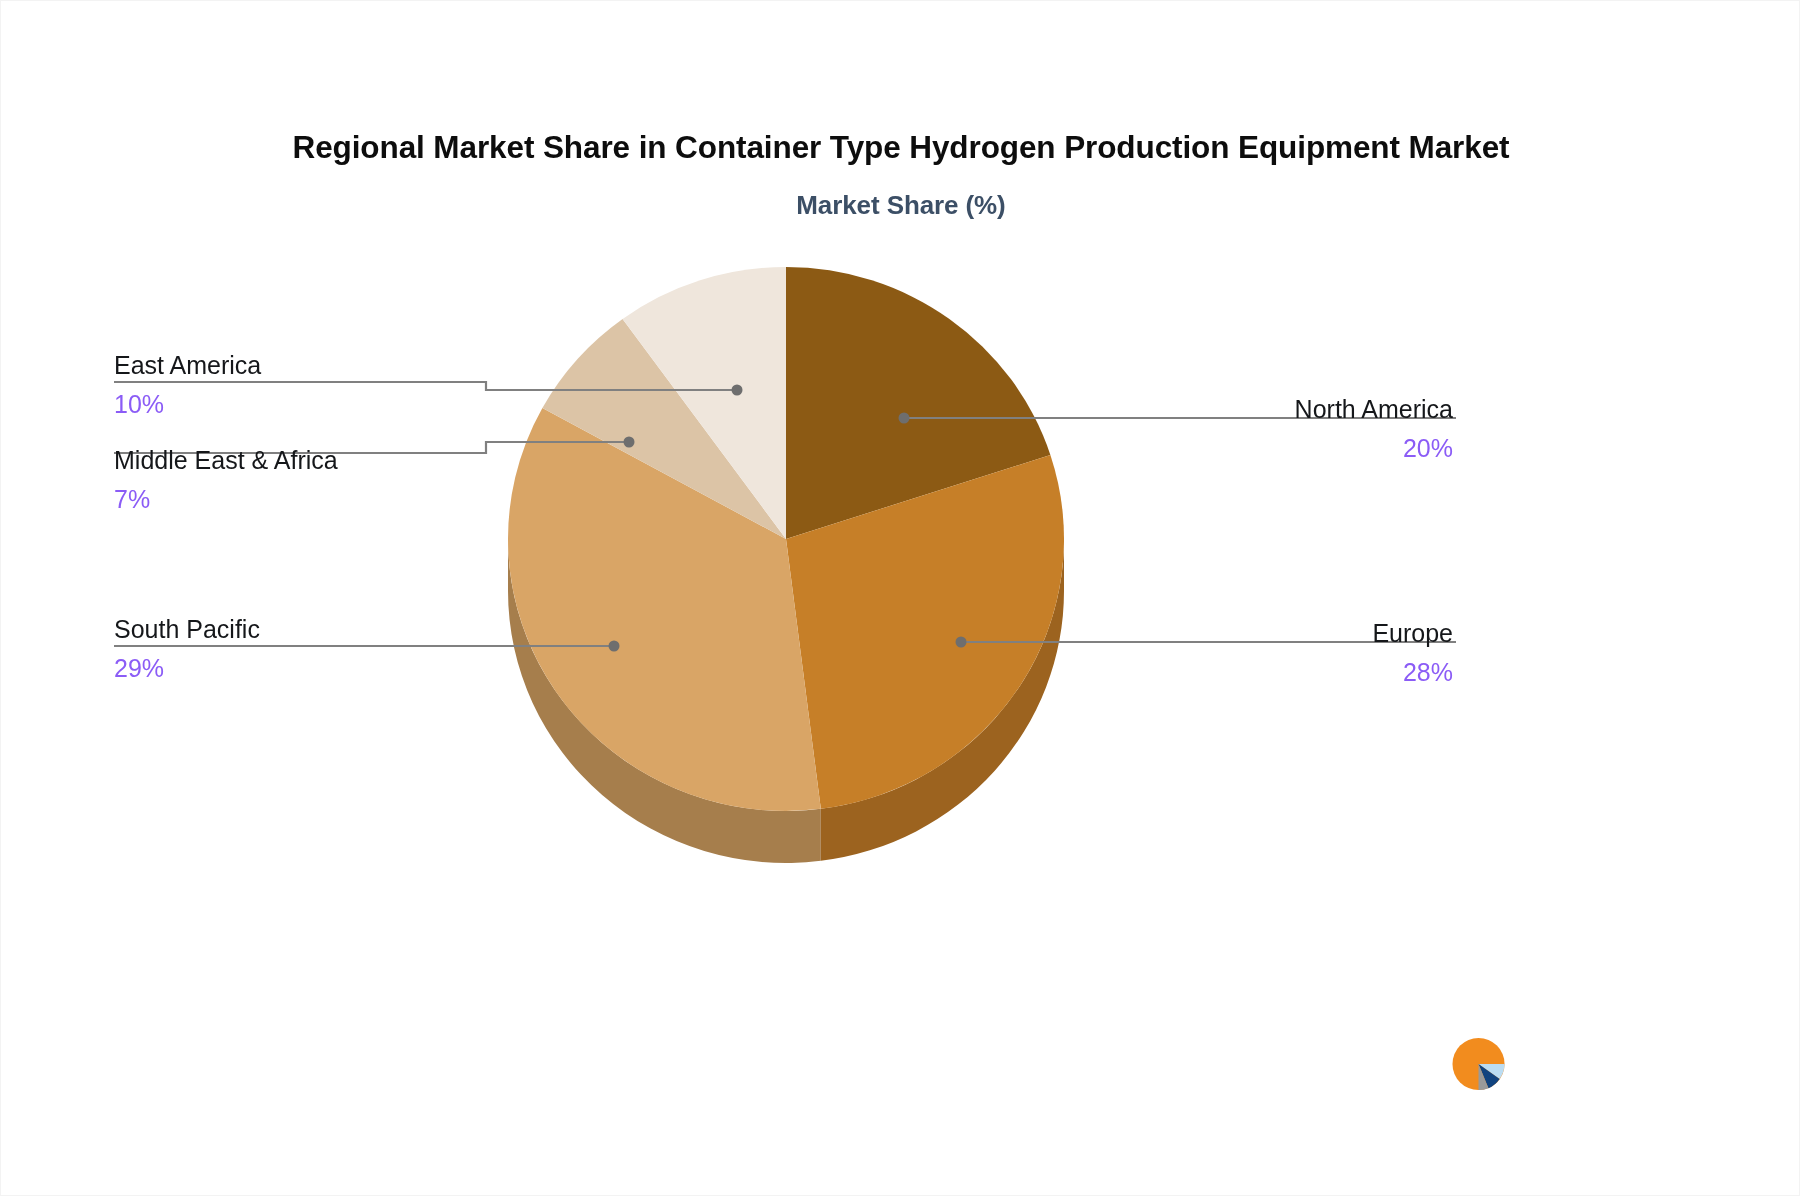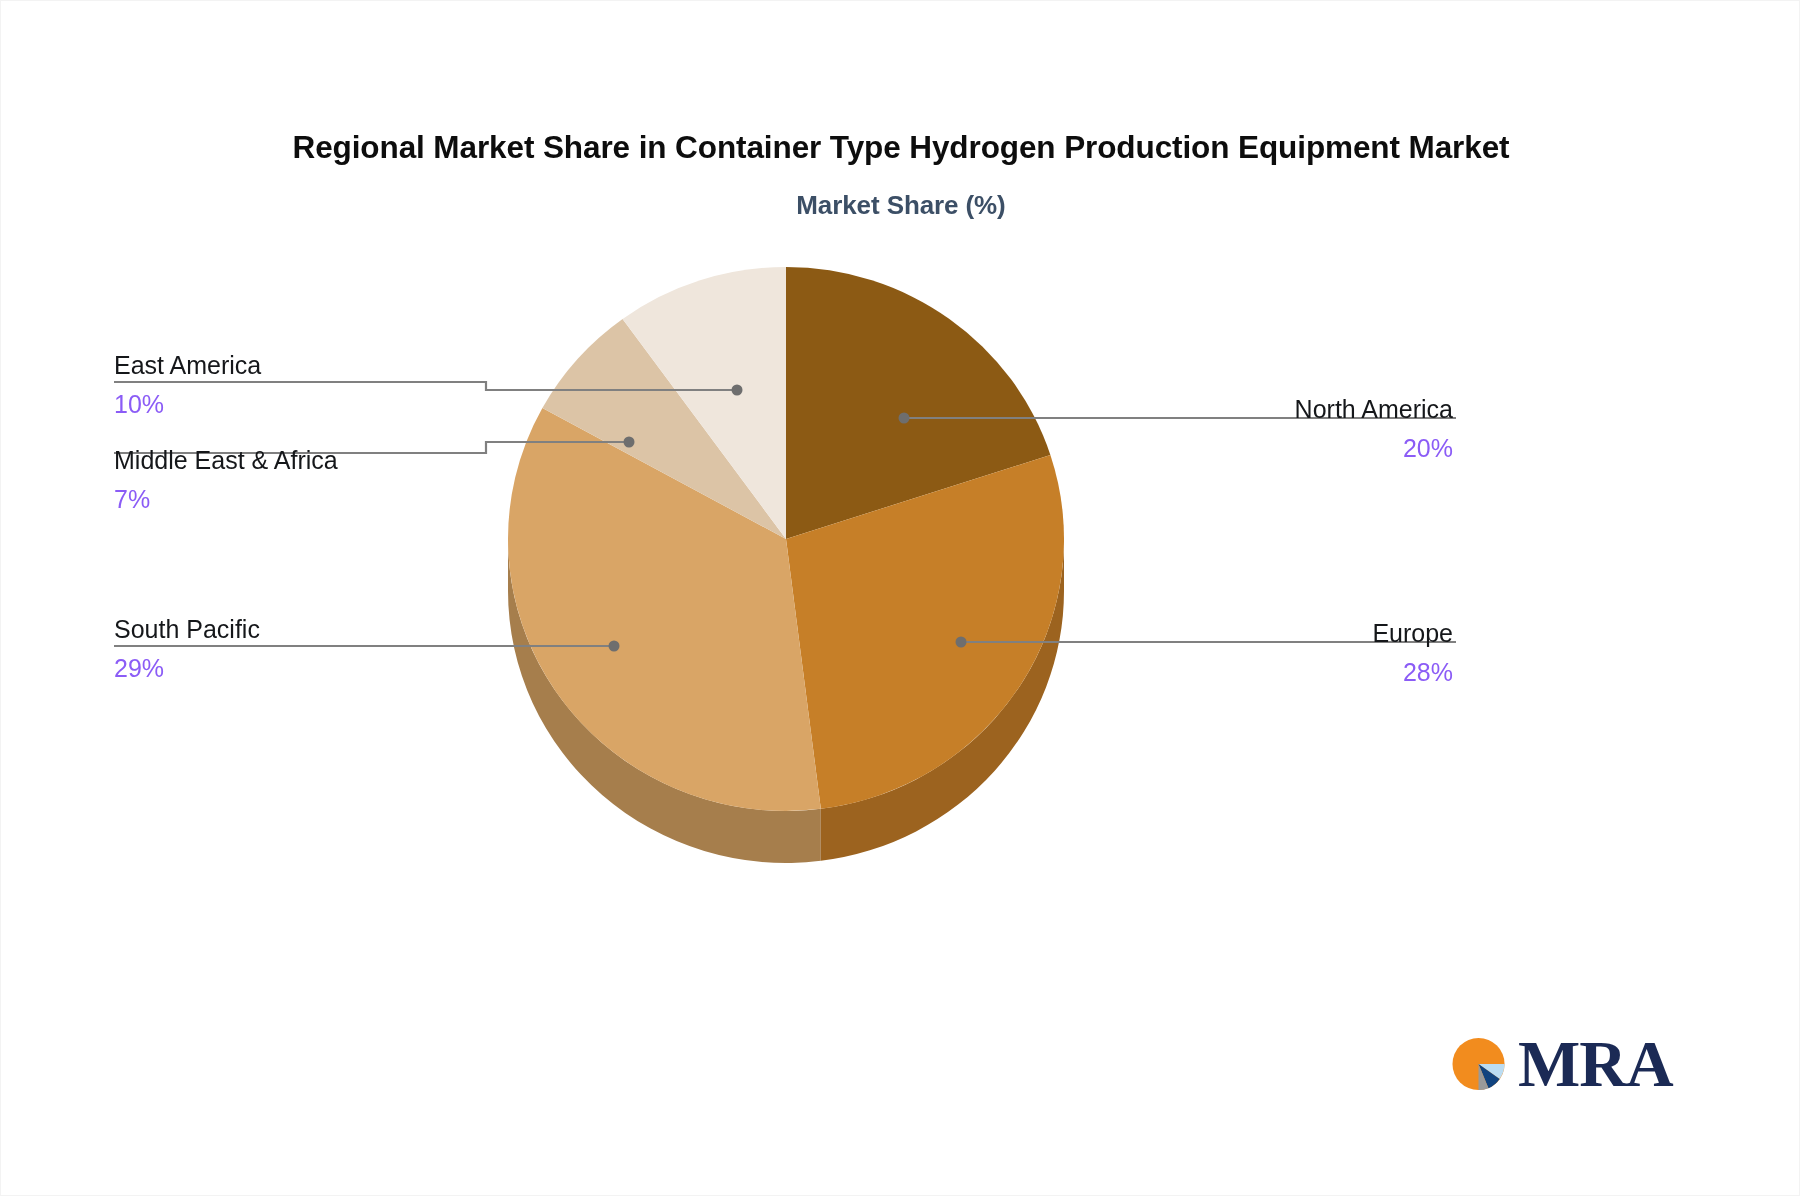--- a/index.html
+++ b/index.html
@@ -157,16 +157,15 @@
     <div class="cl-value">10%</div>
   </div>
 
   <div id="logo">
     <svg id="logo-mark" viewBox="0 0 100 100">
       <circle cx="46" cy="50" r="42" fill="#F28C1E"></circle>
       <path d="M 46 50 L 88 50 A 42 42 0 0 1 80 74 Z" fill="#BBDCF2"></path>
       <path d="M 46 50 L 80 74 A 42 42 0 0 1 62 89 Z" fill="#11437F"></path>
       <path d="M 46 50 L 62 89 A 42 42 0 0 1 46 92 Z" fill="#9A9A9A"></path>
     </svg>
-    <div id="logo-text">MRA</div>
   </div>
 
 </div>
 
 </body></html>

